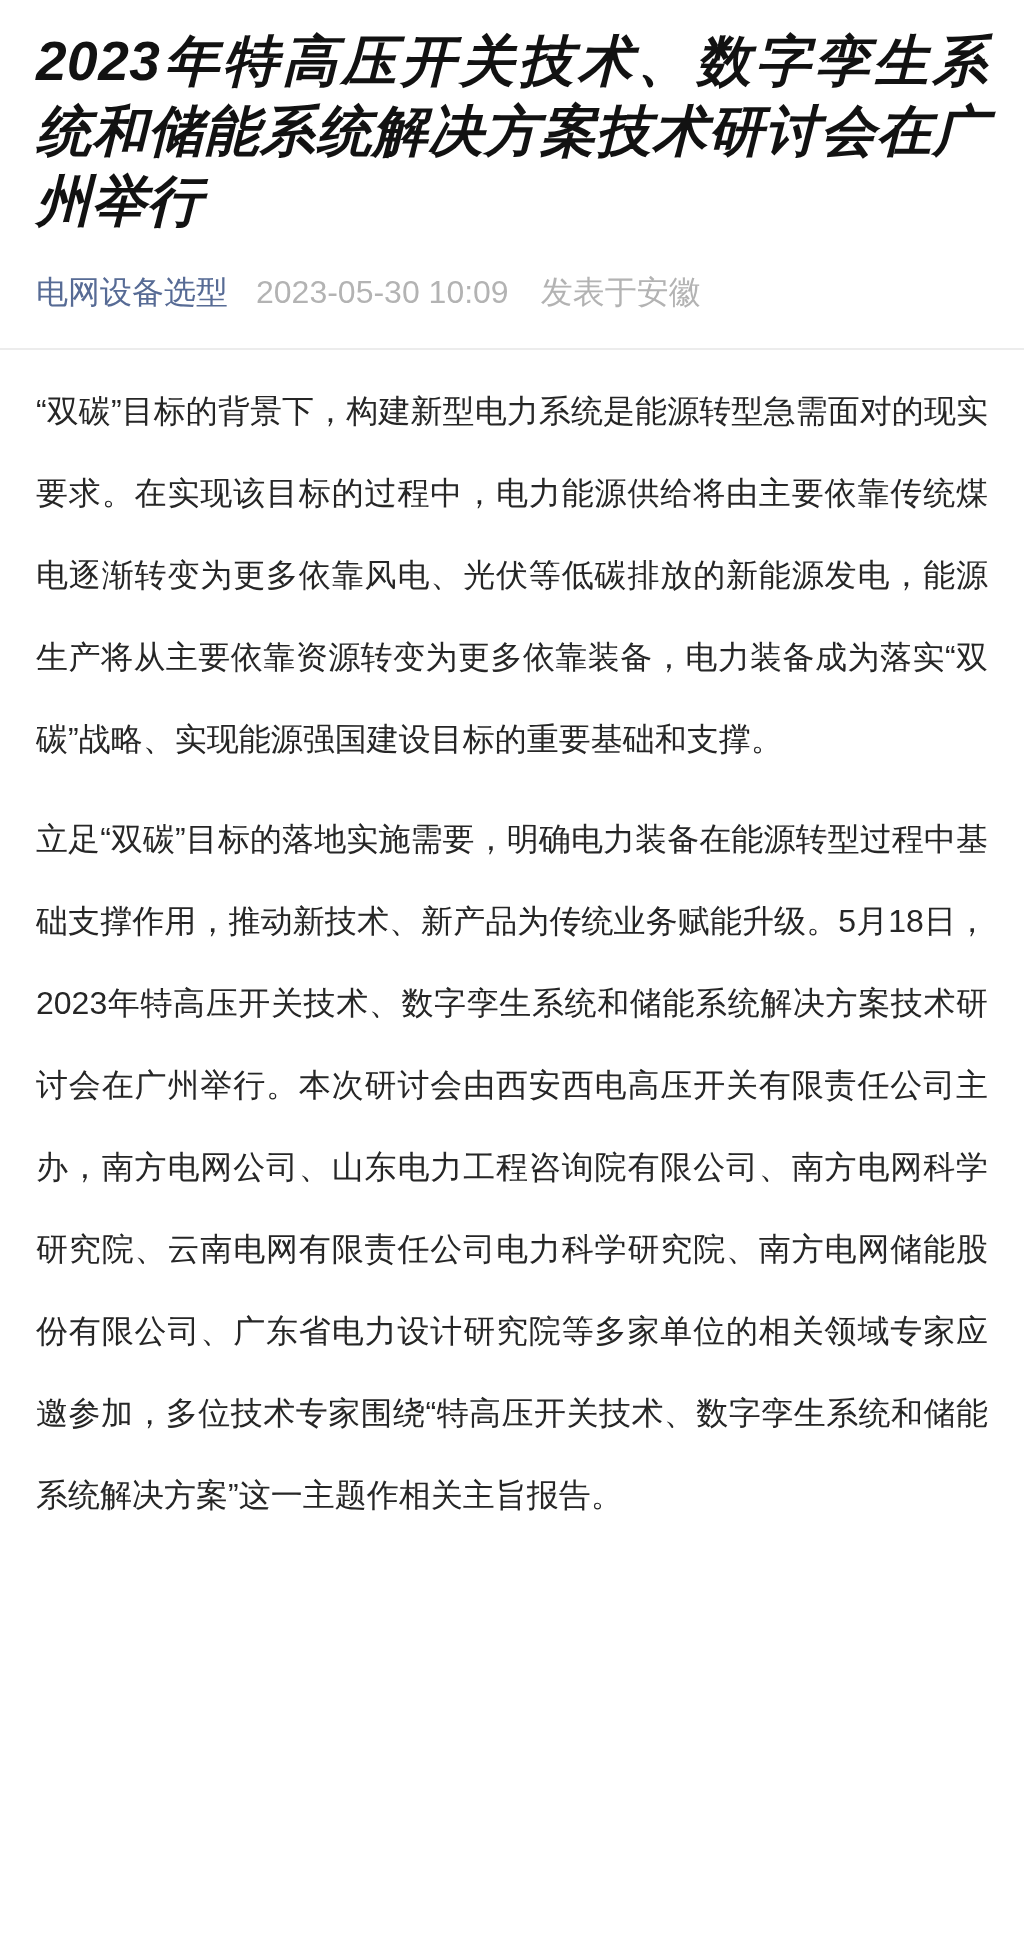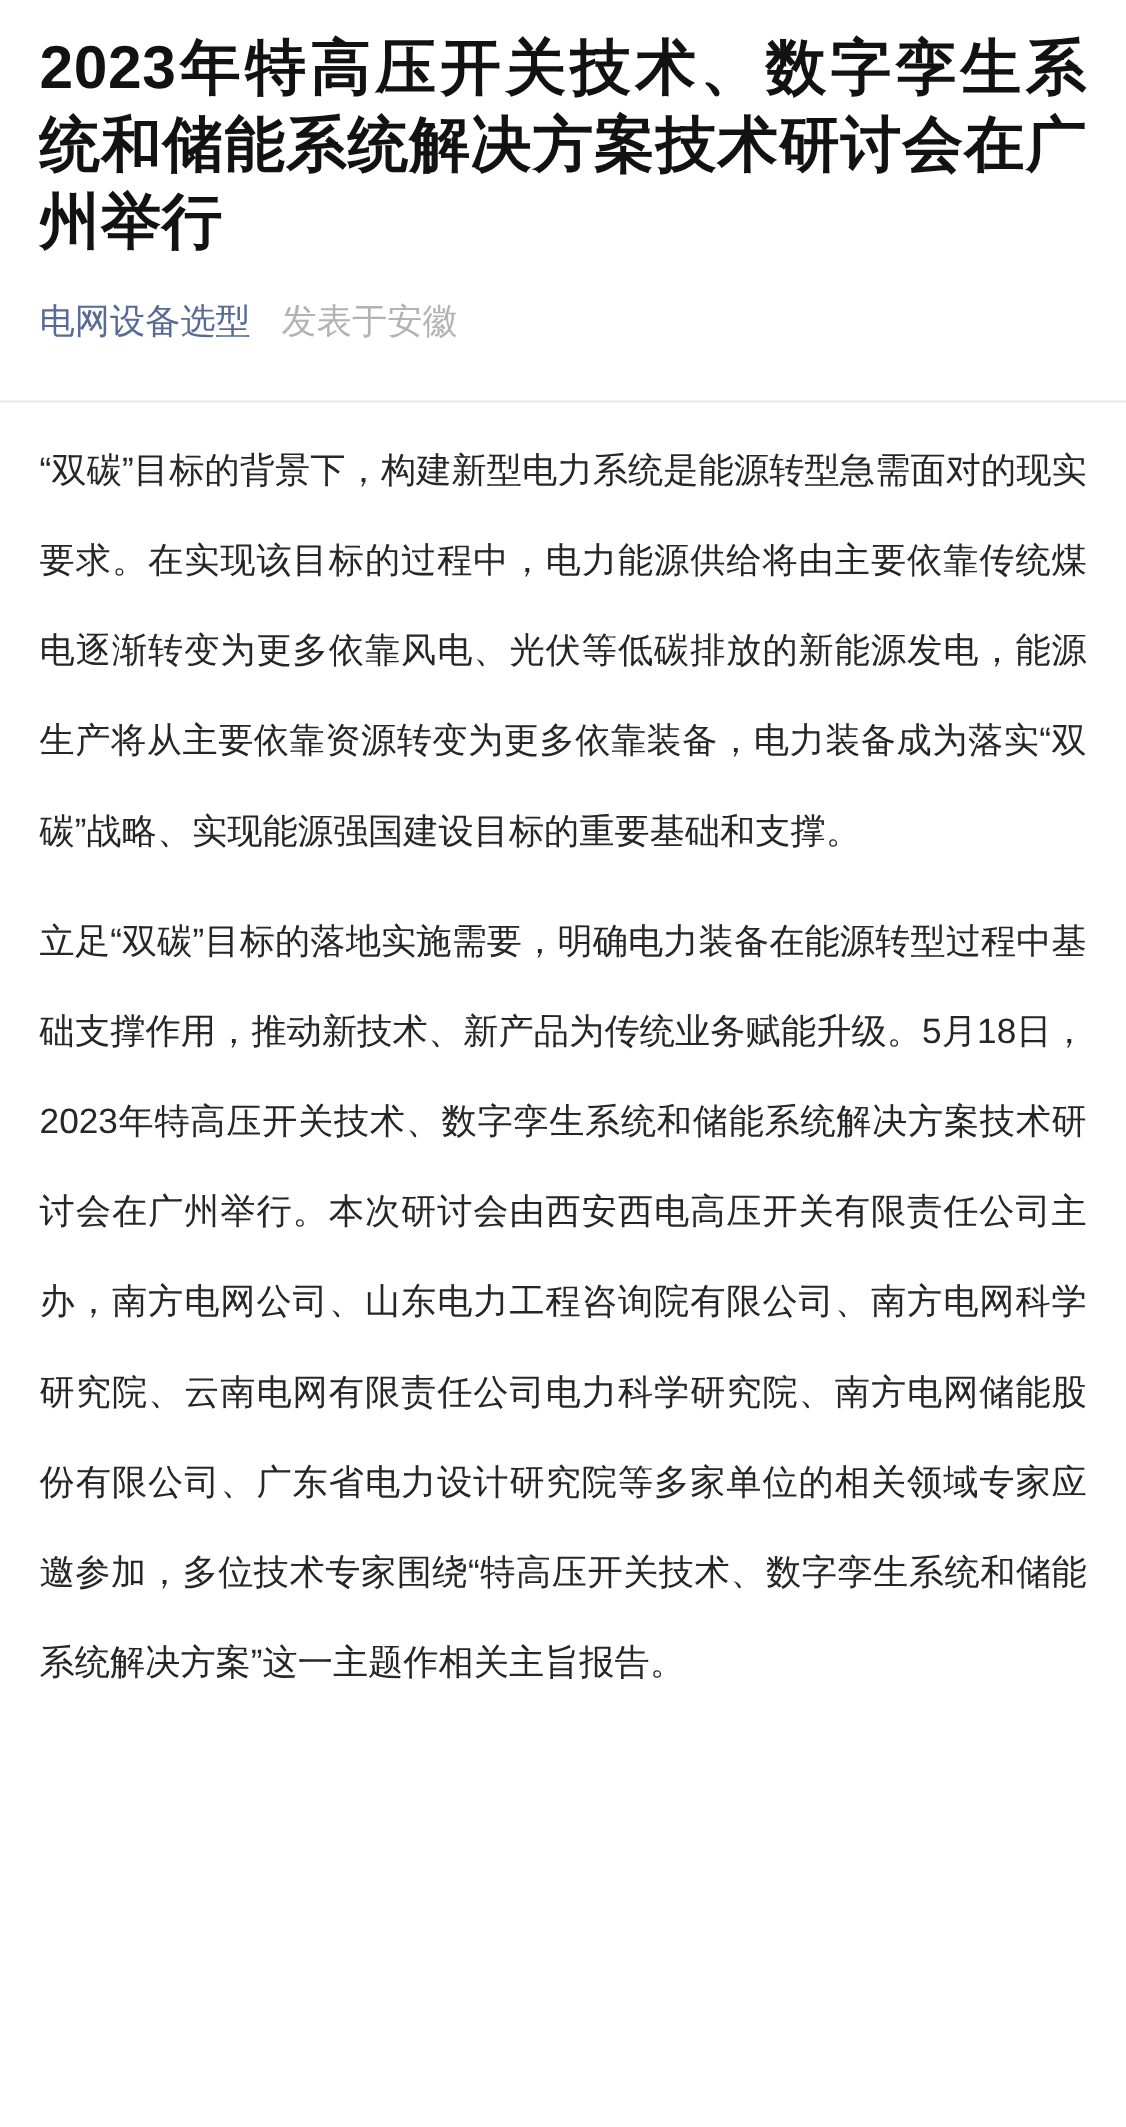--- a/index.html
+++ b/index.html
@@ -25,28 +25,29 @@
     padding: 26px 36px 0 36px;
   }
   h1.title {
     margin: 0 0 36px 0;
     font-size: 55px;
     line-height: 70px;
     font-weight: 700;
     letter-spacing: 0.5px;
     color: var(--title-text);
     text-align: justify;
+    font-style: italic;
   }
   .meta {
     display: flex;
     align-items: baseline;
     font-size: 32px;
     line-height: 40px;
     color: var(--meta-text);
-    padding-bottom: 52px;
+    padding-bottom: 36px;
   }
   .meta .account {
     color: var(--link);
     text-decoration: none;
     cursor: pointer;
     margin-right: 28px;
   }
   .meta .datetime {
     margin-right: 32px;
     white-space: nowrap;
@@ -75,20 +76,21 @@
     margin-bottom: 0;
   }
 </style>
 </head>
 <body>
 
 <div class="article-header">
   <h1 class="title">2023年特高压开关技术、数字孪生系统和储能系统解决方案技术研讨会在广州举行</h1>
   <div class="meta">
     <a class="account">电网设备选型</a>
+    <span class="datetime">2023-05-30 10:09</span>
     <span class="location">发表于安徽</span>
   </div>
 </div>
 
 <div class="divider"></div>
 
 <div class="article-body">
   <p>“双碳”目标的背景下，构建新型电力系统是能源转型急需面对的现实要求。在实现该目标的过程中，电力能源供给将由主要依靠传统煤电逐渐转变为更多依靠风电、光伏等低碳排放的新能源发电，能源生产将从主要依靠资源转变为更多依靠装备，电力装备成为落实“双碳”战略、实现能源强国建设目标的重要基础和支撑。</p>
   <p>立足“双碳”目标的落地实施需要，明确电力装备在能源转型过程中基础支撑作用，推动新技术、新产品为传统业务赋能升级。5月18日，2023年特高压开关技术、数字孪生系统和储能系统解决方案技术研讨会在广州举行。本次研讨会由西安西电高压开关有限责任公司主办，南方电网公司、山东电力工程咨询院有限公司、南方电网科学研究院、云南电网有限责任公司电力科学研究院、南方电网储能股份有限公司、广东省电力设计研究院等多家单位的相关领域专家应邀参加，多位技术专家围绕“特高压开关技术、数字孪生系统和储能系统解决方案”这一主题作相关主旨报告。</p>
 </div>

